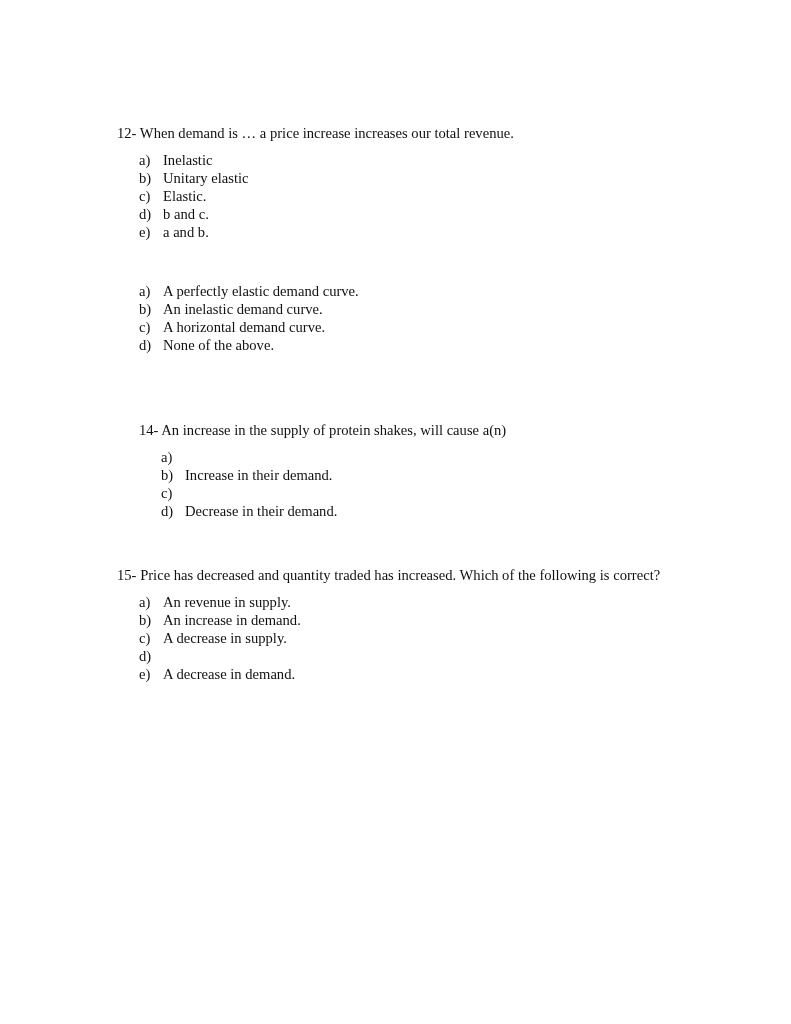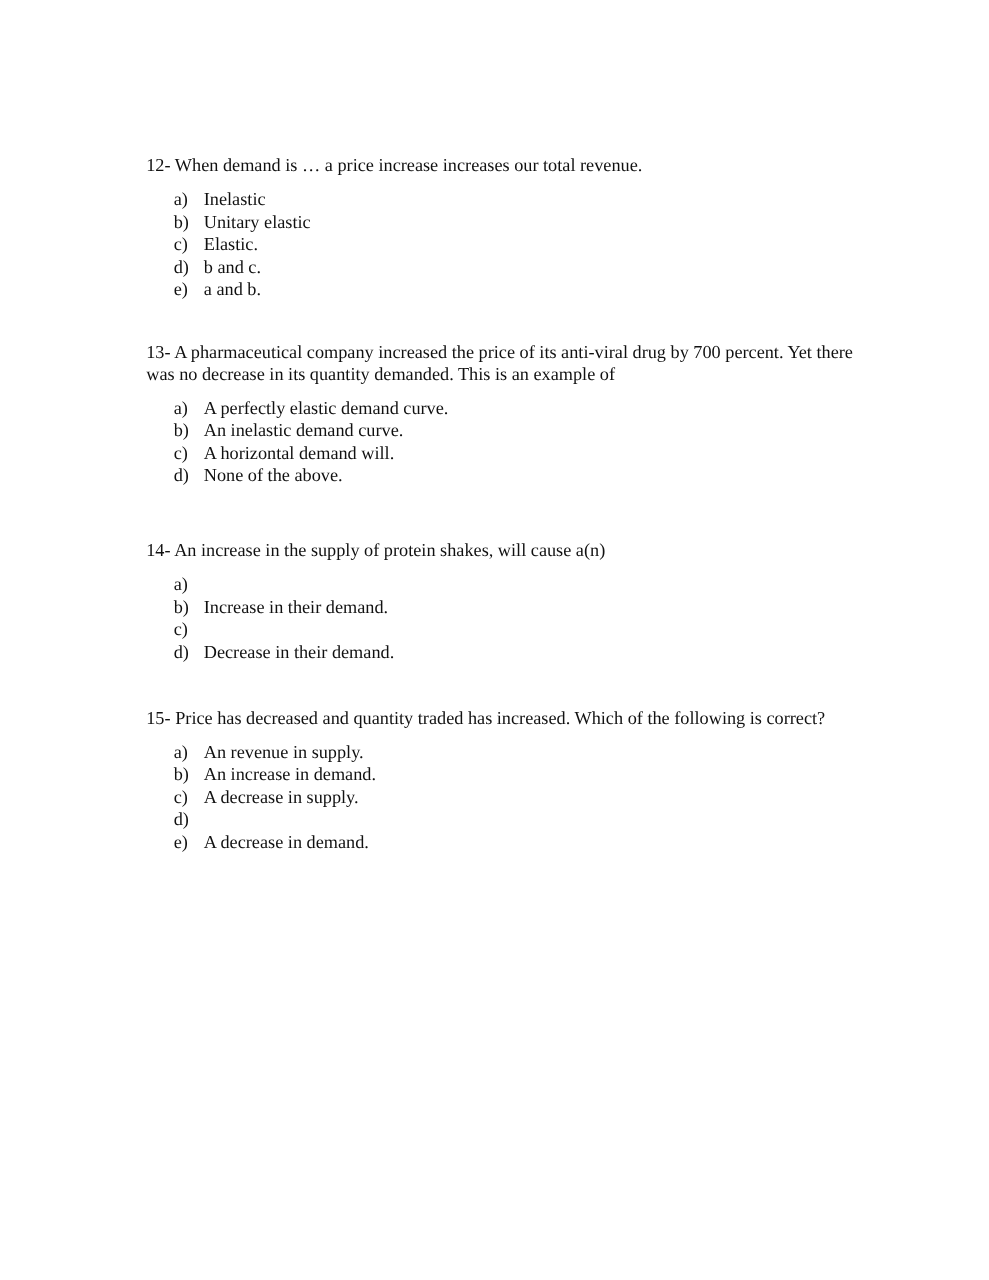--- a/index.html
+++ b/index.html
@@ -38,42 +38,41 @@
           <span class="opt-text">b and c.</span>
         </div>
       <div class="opt">
           <span class="opt-letter">e)</span>
           <span class="opt-text">a and b.</span>
         </div>
     </div>
   </div>
 
   <div class="q" style="top:273px; width:575px;">
-    <p class="q-text"><span>13-</span> <span>A pharmaceutical company increased the price of its anti-viral drug by 700 percent. Yet there was no decrease in its quantity demanded. This is an example of</span></p>
     <div class="opts">
       <div class="opt">
           <span class="opt-letter">a)</span>
           <span class="opt-text">A perfectly elastic demand curve.</span>
         </div>
       <div class="opt">
           <span class="opt-letter">b)</span>
           <span class="opt-text">An inelastic demand curve.</span>
         </div>
       <div class="opt">
           <span class="opt-letter">c)</span>
-          <span class="opt-text">A horizontal demand will.</span>
+          <span class="opt-text">A horizontal demand curve.</span>
         </div>
       <div class="opt">
           <span class="opt-letter">d)</span>
           <span class="opt-text">None of the above.</span>
         </div>
     </div>
   </div>
 
-  <div class="q" style="top:432px;">
+  <div class="q" style="top:421px;margin-left:22px;">
     <p class="q-text"><span>14-</span> <span>An increase in the supply of protein shakes, will cause a(n)</span></p>
     <div class="opts">
       <div class="opt">
           <span class="opt-letter">a)</span>
         </div>
       <div class="opt">
           <span class="opt-letter">b)</span>
           <span class="opt-text">Increase in their demand.</span>
         </div>
       <div class="opt">

